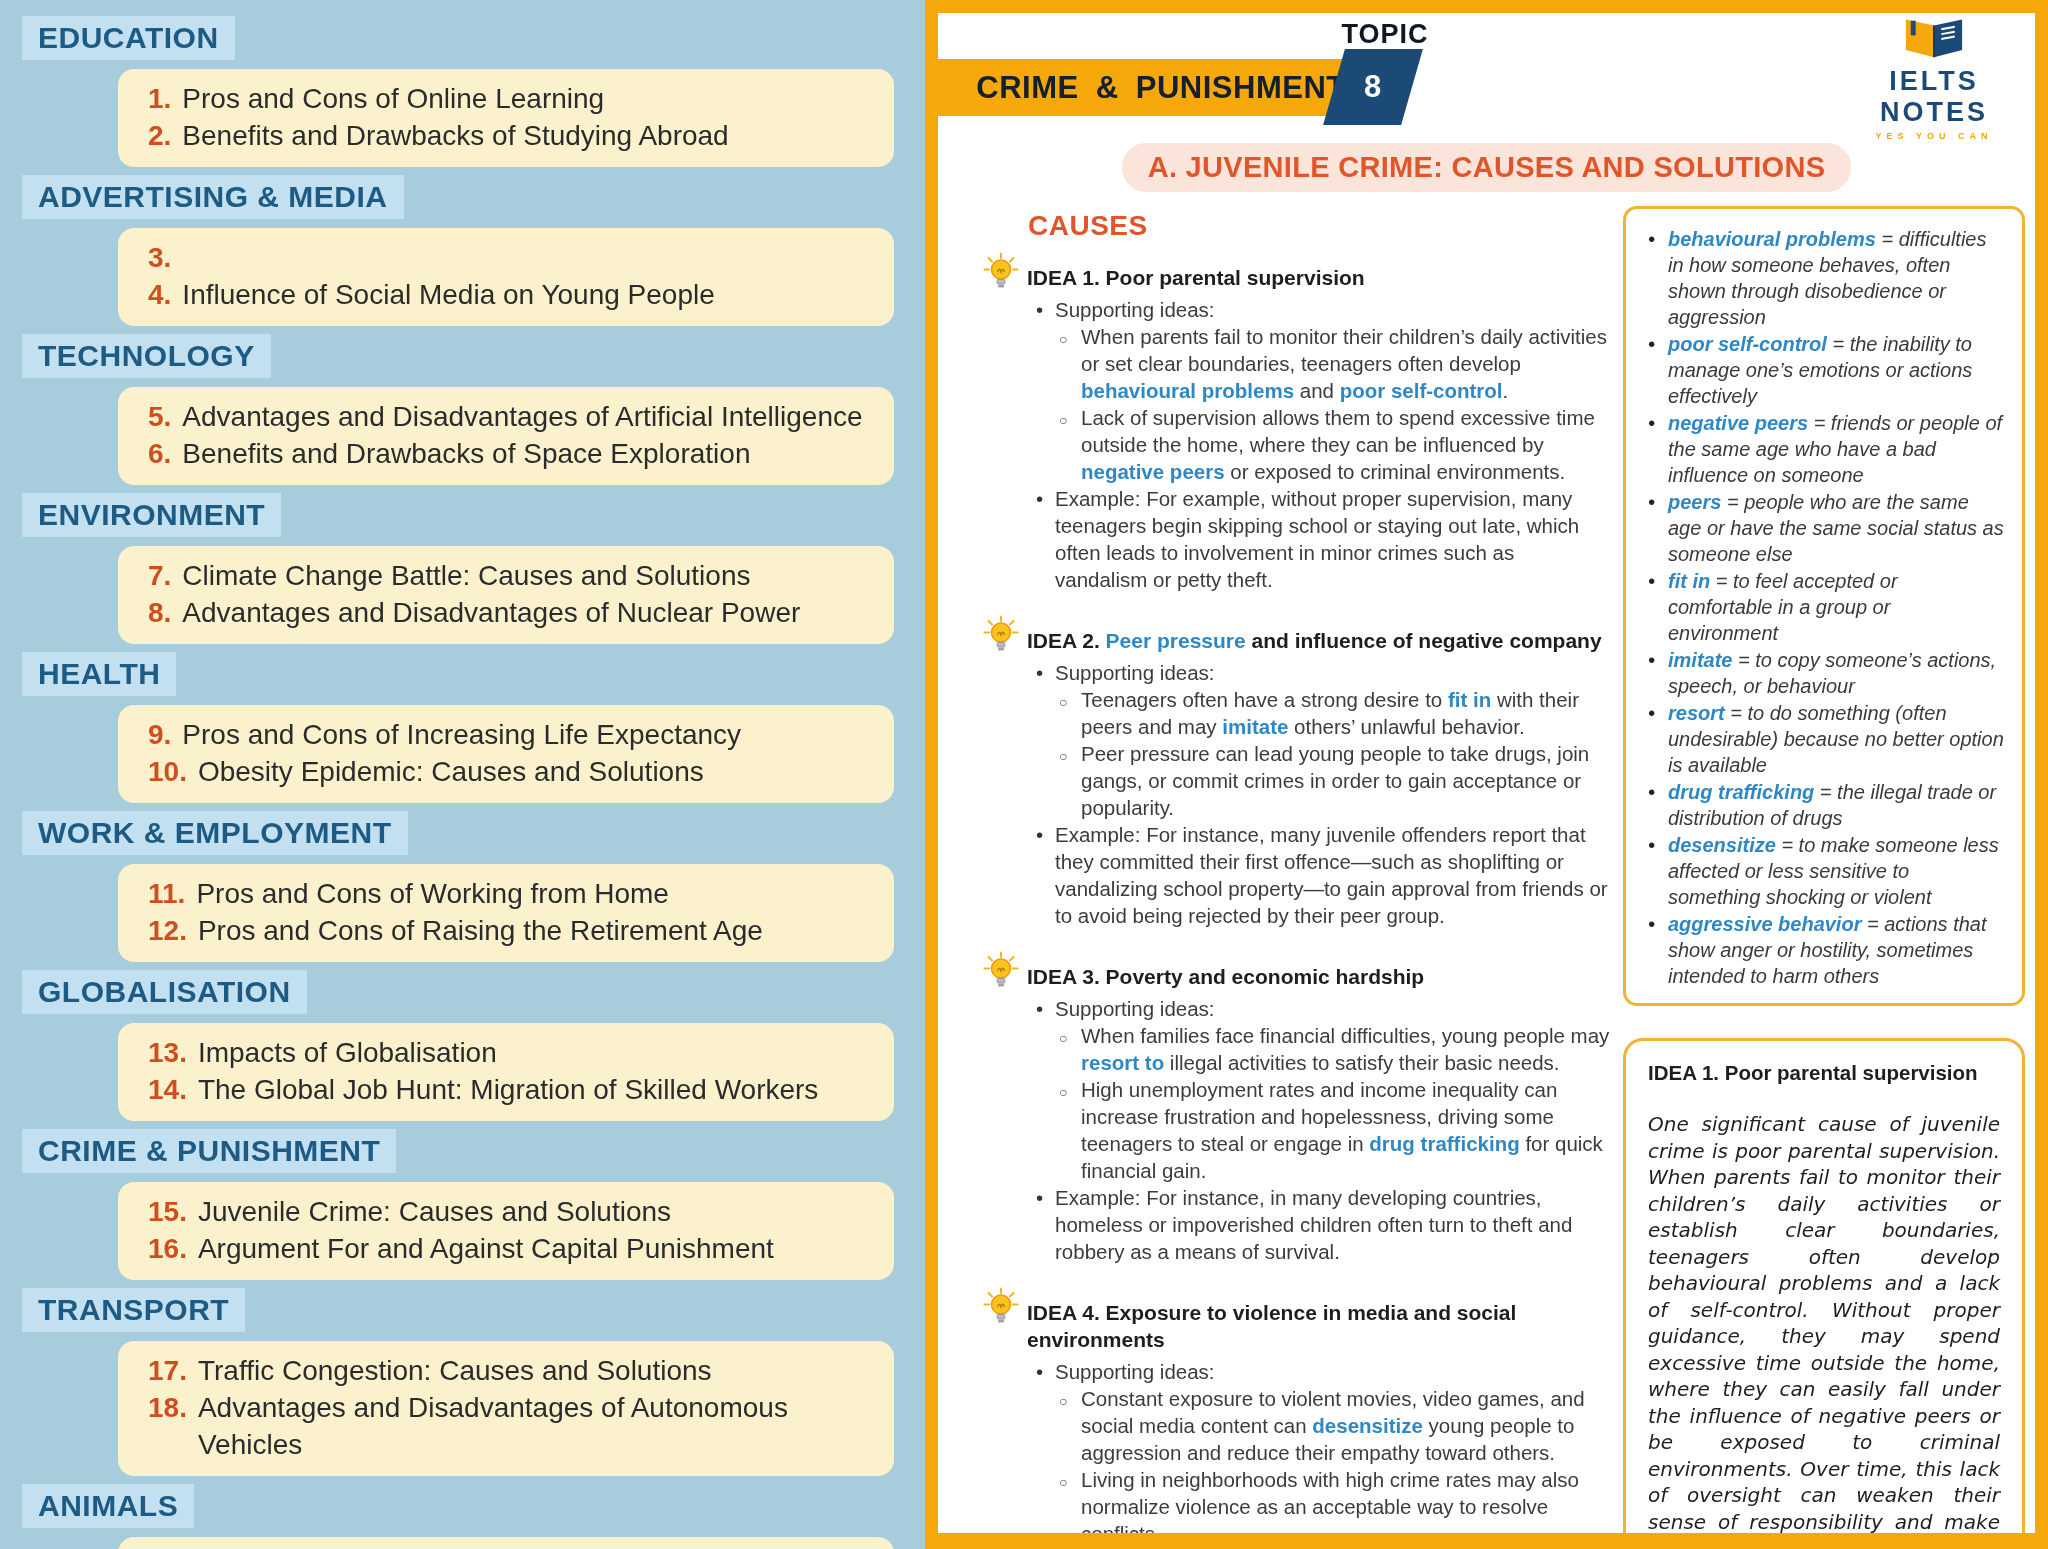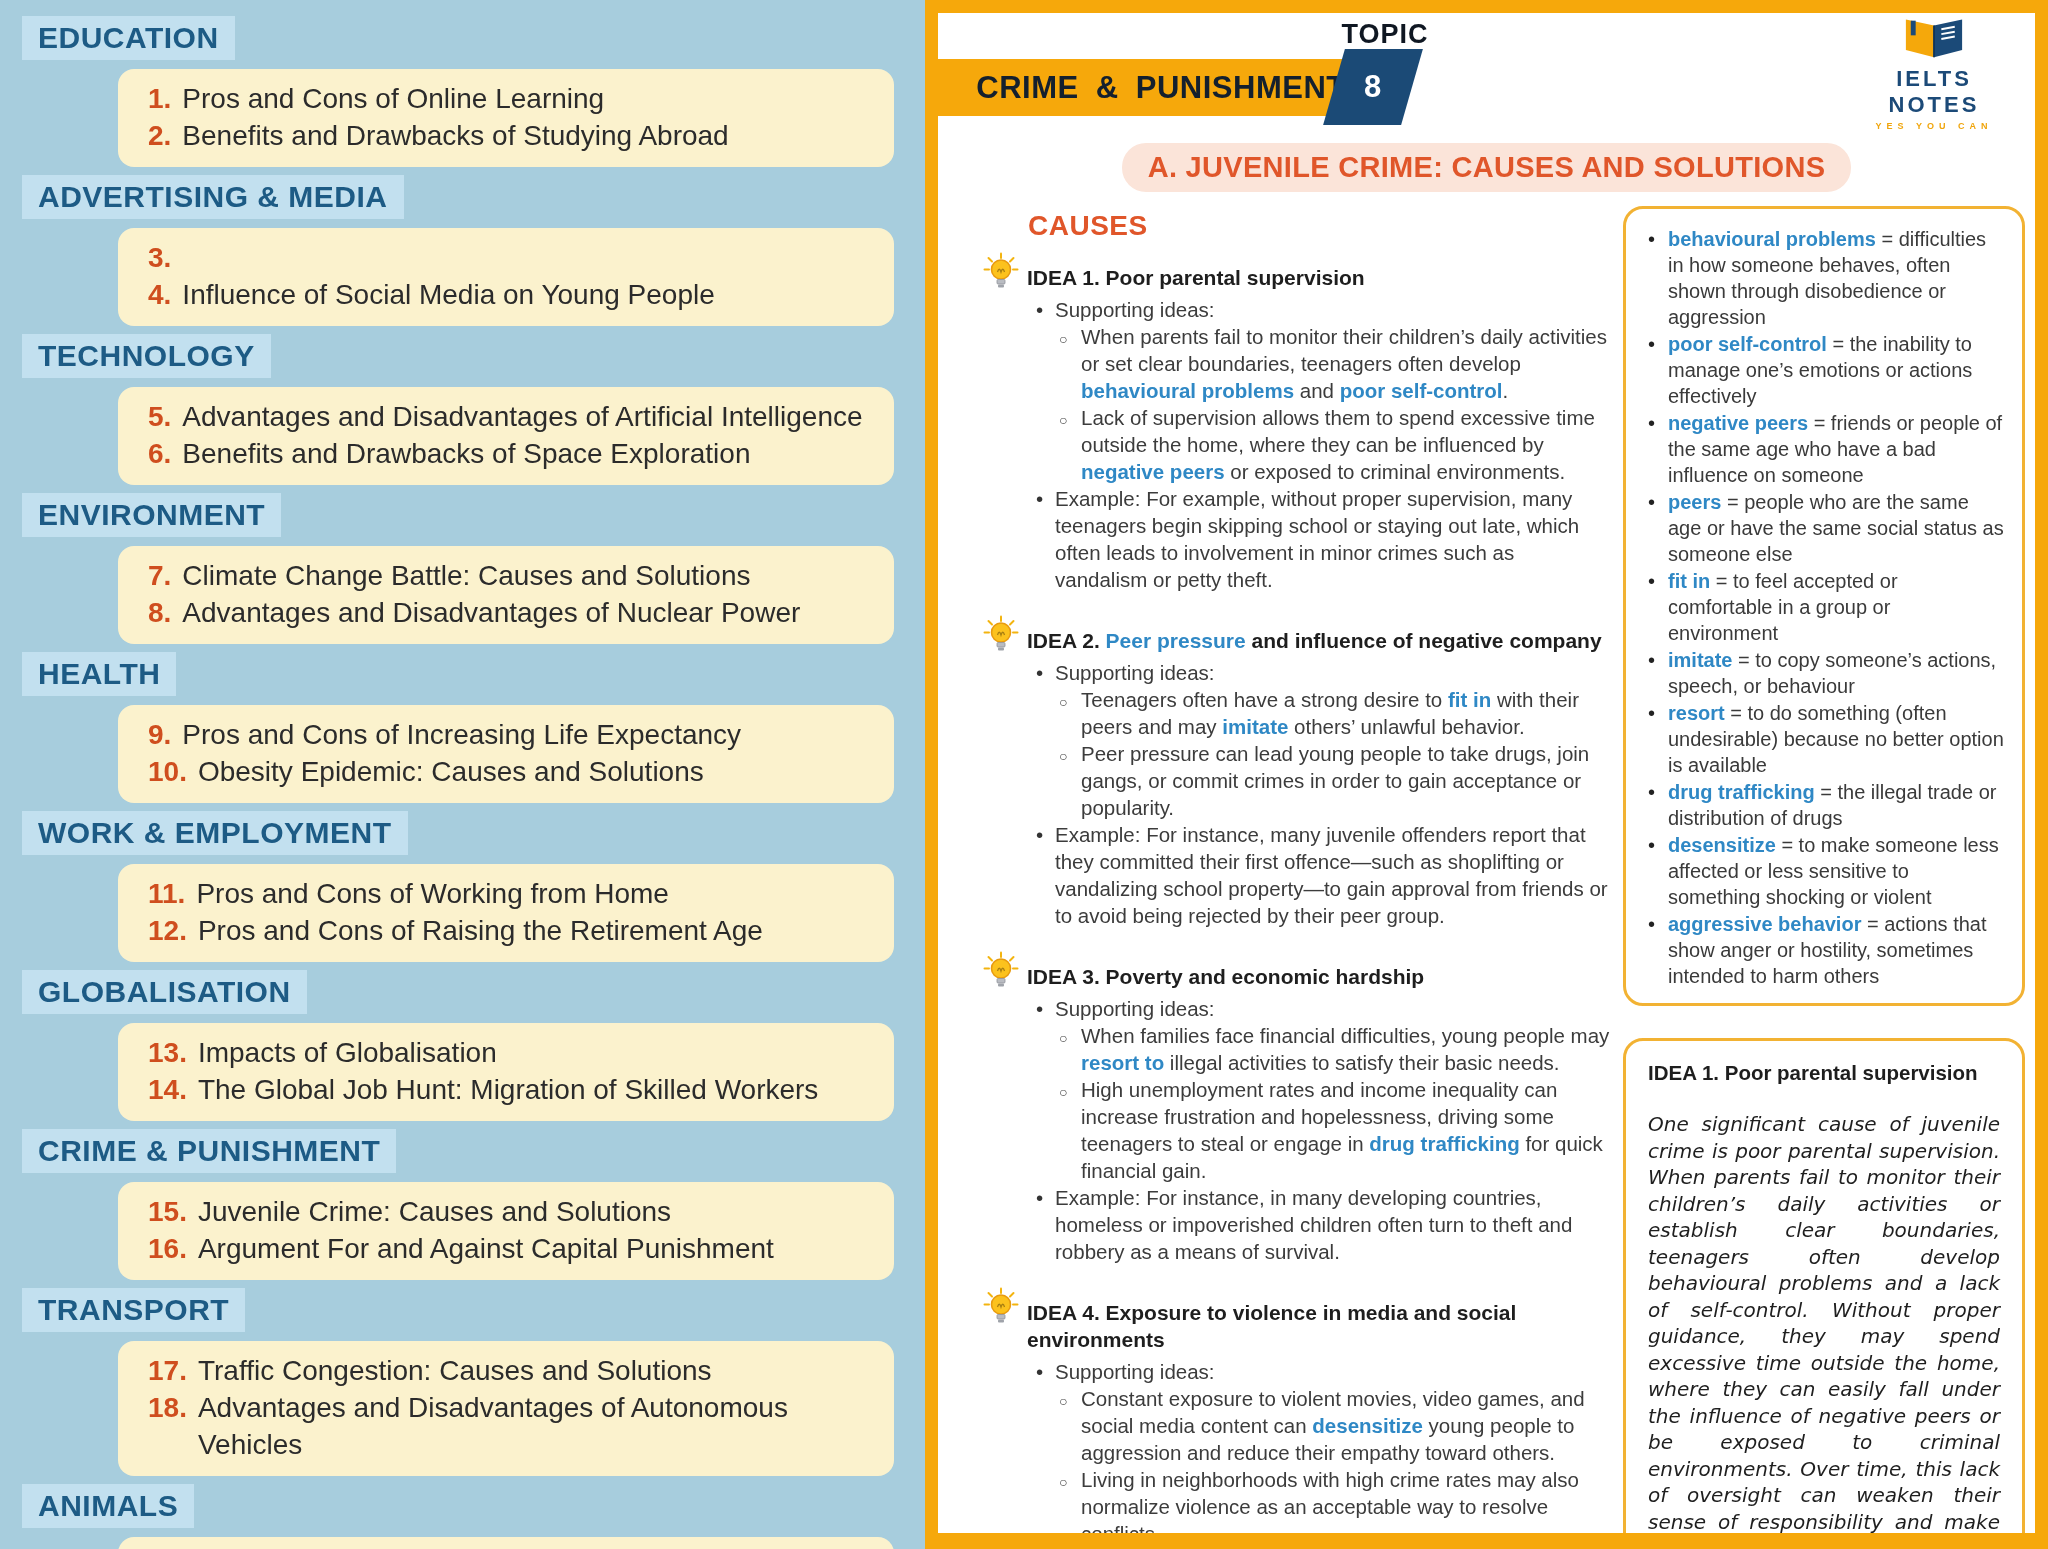--- a/index.html
+++ b/index.html
@@ -15,41 +15,41 @@
 
   
   .right-panel{flex:1;box-sizing:border-box;background:#ffffff;border:13px solid #f6a80b;border-bottom-width:16px;overflow:hidden;position:relative;}
   .rp-header{position:relative;height:122px;}
   .banner{position:absolute;left:0;top:46px;width:416px;height:57px;background:#f6a80b;display:flex;align-items:center;justify-content:center;}
   .banner-text{font-size:31px;font-weight:700;color:#14202e;letter-spacing:.5px;word-spacing:8px;padding-left:30px;}
   .topic-num{position:absolute;left:396px;top:36px;width:78px;height:76px;background:#1b4a76;transform:skewX(-16deg);display:flex;align-items:center;justify-content:center;}
   .topic-num span{transform:skewX(16deg);color:#fff;font-size:31px;font-weight:700;}
   .topic-label{position:absolute;left:398px;top:6px;width:98px;text-align:center;font-size:27px;font-weight:700;color:#0f1722;letter-spacing:1px;}
   .logo{position:absolute;right:16px;top:4px;width:170px;text-align:center;}
-  .logo-name{color:#1c4a78;font-weight:700;font-size:22px;letter-spacing:3px;margin-top:1px;}
+  .logo-name{color:#1c4a78;font-weight:700;font-size:27px;letter-spacing:3px;margin-top:1px;}
   .logo-tag{color:#f0a50c;font-weight:700;font-size:9px;letter-spacing:5px;margin-top:3px;}
 
   .section-title-row{text-align:center;margin-top:8px;}
   .section-title{display:inline-block;background:#fbe4d9;color:#e0562a;font-weight:700;font-size:29px;padding:8px 26px;border-radius:24px;letter-spacing:.3px;}
 
   .columns{display:flex;gap:12px;padding:14px 10px 0 45px;align-items:flex-start;}
   .ideas-col{flex:1;min-width:0;}
   .causes{color:#e0562a;font-weight:700;font-size:28px;letter-spacing:.5px;margin:4px 0 22px 45px;}
 
   .idea{position:relative;padding-left:44px;margin-bottom:34px;}
   .idea-head{position:relative;font-size:21px;font-weight:700;color:#1e1e1e;margin-bottom:5px;line-height:27px;}
   .bulb{position:absolute;left:-46px;top:-12px;}
   .b1{position:relative;padding-left:28px;font-size:20.5px;line-height:27px;color:#3c3c3c;}
   .b1::before{content:"•";position:absolute;left:9px;color:#333;}
   .b2{position:relative;padding-left:54px;font-size:20.5px;line-height:27px;color:#3c3c3c;}
   .b2::before{content:"○";position:absolute;left:32px;top:3px;font-size:14px;color:#444;}
   .kw{color:#2f88c5;font-weight:700;}
 
   .side-col{flex:0 0 402px;display:flex;flex-direction:column;}
-  .vocab-box{background:#fff;border:3px solid #f2b233;border-radius:20px;padding:17px 18px 13px 16px;box-sizing:border-box;}
+  .vocab-box{background:#fff;border:3px solid #f2b233;border-radius:14px;padding:17px 18px 13px 16px;box-sizing:border-box;font-style:italic;}
   .vocab-item{position:relative;padding-left:26px;font-size:20px;line-height:26px;color:#3a3a3a;margin-bottom:1px;}
   .vocab-item::before{content:"•";position:absolute;left:6px;color:#222;}
   .vocab-term{color:#2f88c5;font-weight:700;}
 
   .summary-box{background:#fff;border:3px solid #f2b233;border-radius:20px;padding:20px 22px;box-sizing:border-box;margin-top:32px;}
   .summary-title{font-size:20.5px;font-weight:700;color:#1e1e1e;margin-bottom:26px;}
   .summary-text{font-family:"DejaVu Sans",sans-serif;font-style:italic;font-size:20px;line-height:26.5px;color:#1f1f1f;text-align:justify;margin:0;}
 </style>
 </head>
 <body>

